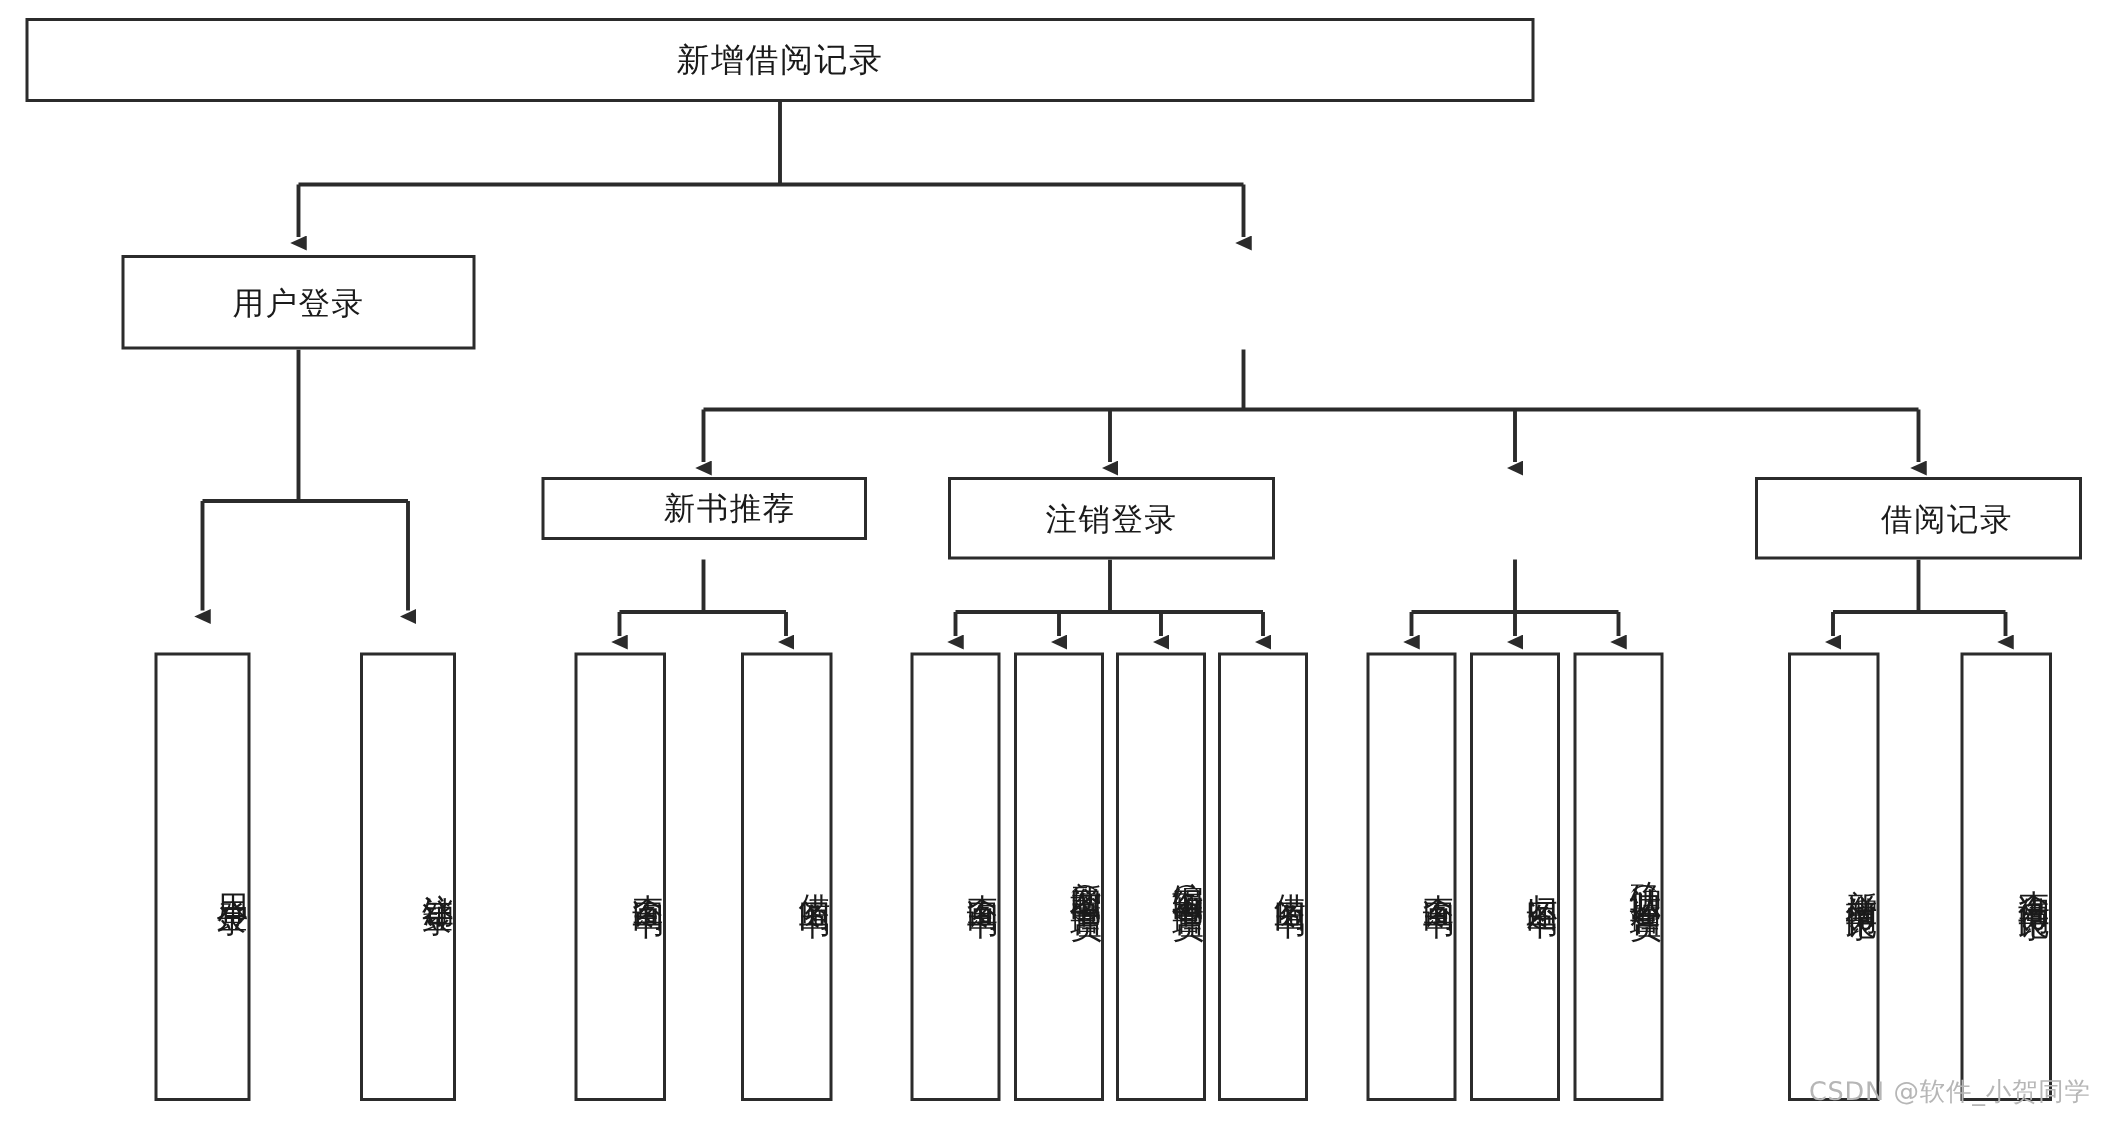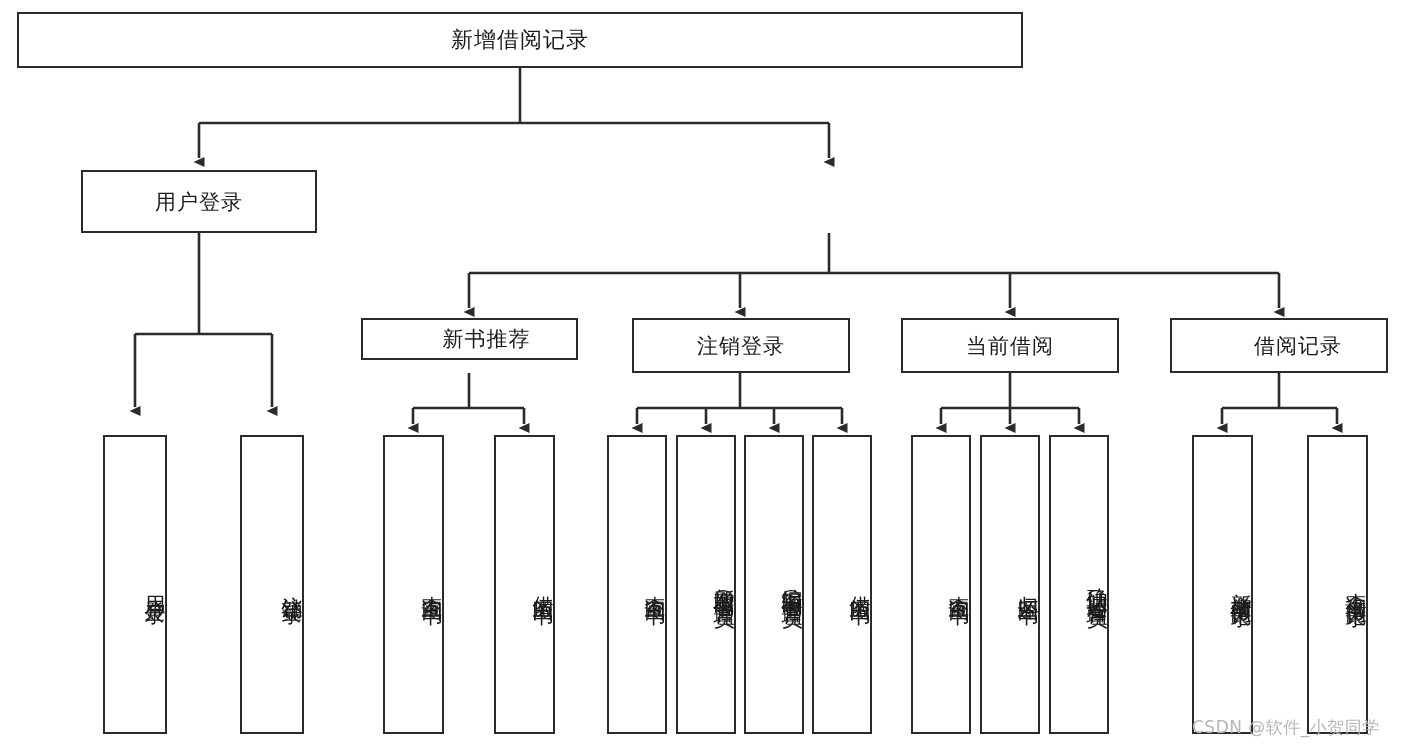--- a/index.html
+++ b/index.html
@@ -60,20 +60,21 @@
   .node.root {
     font-size: 22px;
   }
   .watermark {
     position: absolute;
     font-size: 17px;
     color: #b6b6b6;
     letter-spacing: 0.5px;
     white-space: nowrap;
     user-select: none;
+    padding-left: 14px;
   }
 </style>
 </head>
 <body>
 
 <div id="diagram-root">
 
   <svg id="edge-layer" viewBox="0 0 1405 747" width="1405" height="747" xmlns="http://www.w3.org/2000/svg">
     <defs>
       <marker id="arrow" markerWidth="10" markerHeight="11" refX="1" refY="5.5" orient="auto" markerUnits="userSpaceOnUse">
@@ -131,23 +132,20 @@
   <div class="node horiz" style="left:81px; top:170px; width:236px; height:63px;">
     <span>用户登录</span>
   </div>
 
   <div class="node horiz" style="left:361px; top:318px; width:217px; height:42px;padding-left:34px;">
     <span>新书推荐</span>
   </div>
   <div class="node horiz" style="left:632px; top:318px; width:218px; height:55px;">
     <span>注销登录</span>
   </div>
-  <div class="node horiz" style="left:901px; top:318px; width:218px; height:55px;">
-    <span>当前借阅</span>
-  </div>
   <div class="node horiz" style="left:1170px; top:318px; width:218px; height:55px;padding-left:38px;">
     <span>借阅记录</span>
   </div>
 
   <div class="node vert" style="left:103px; top:435px; width:64px; height:299px;">
     <span class="vtext">用户登录</span>
   </div>
   <div class="node vert" style="left:240px; top:435px; width:64px; height:299px;">
     <span class="vtext">注销登录</span>
   </div>

